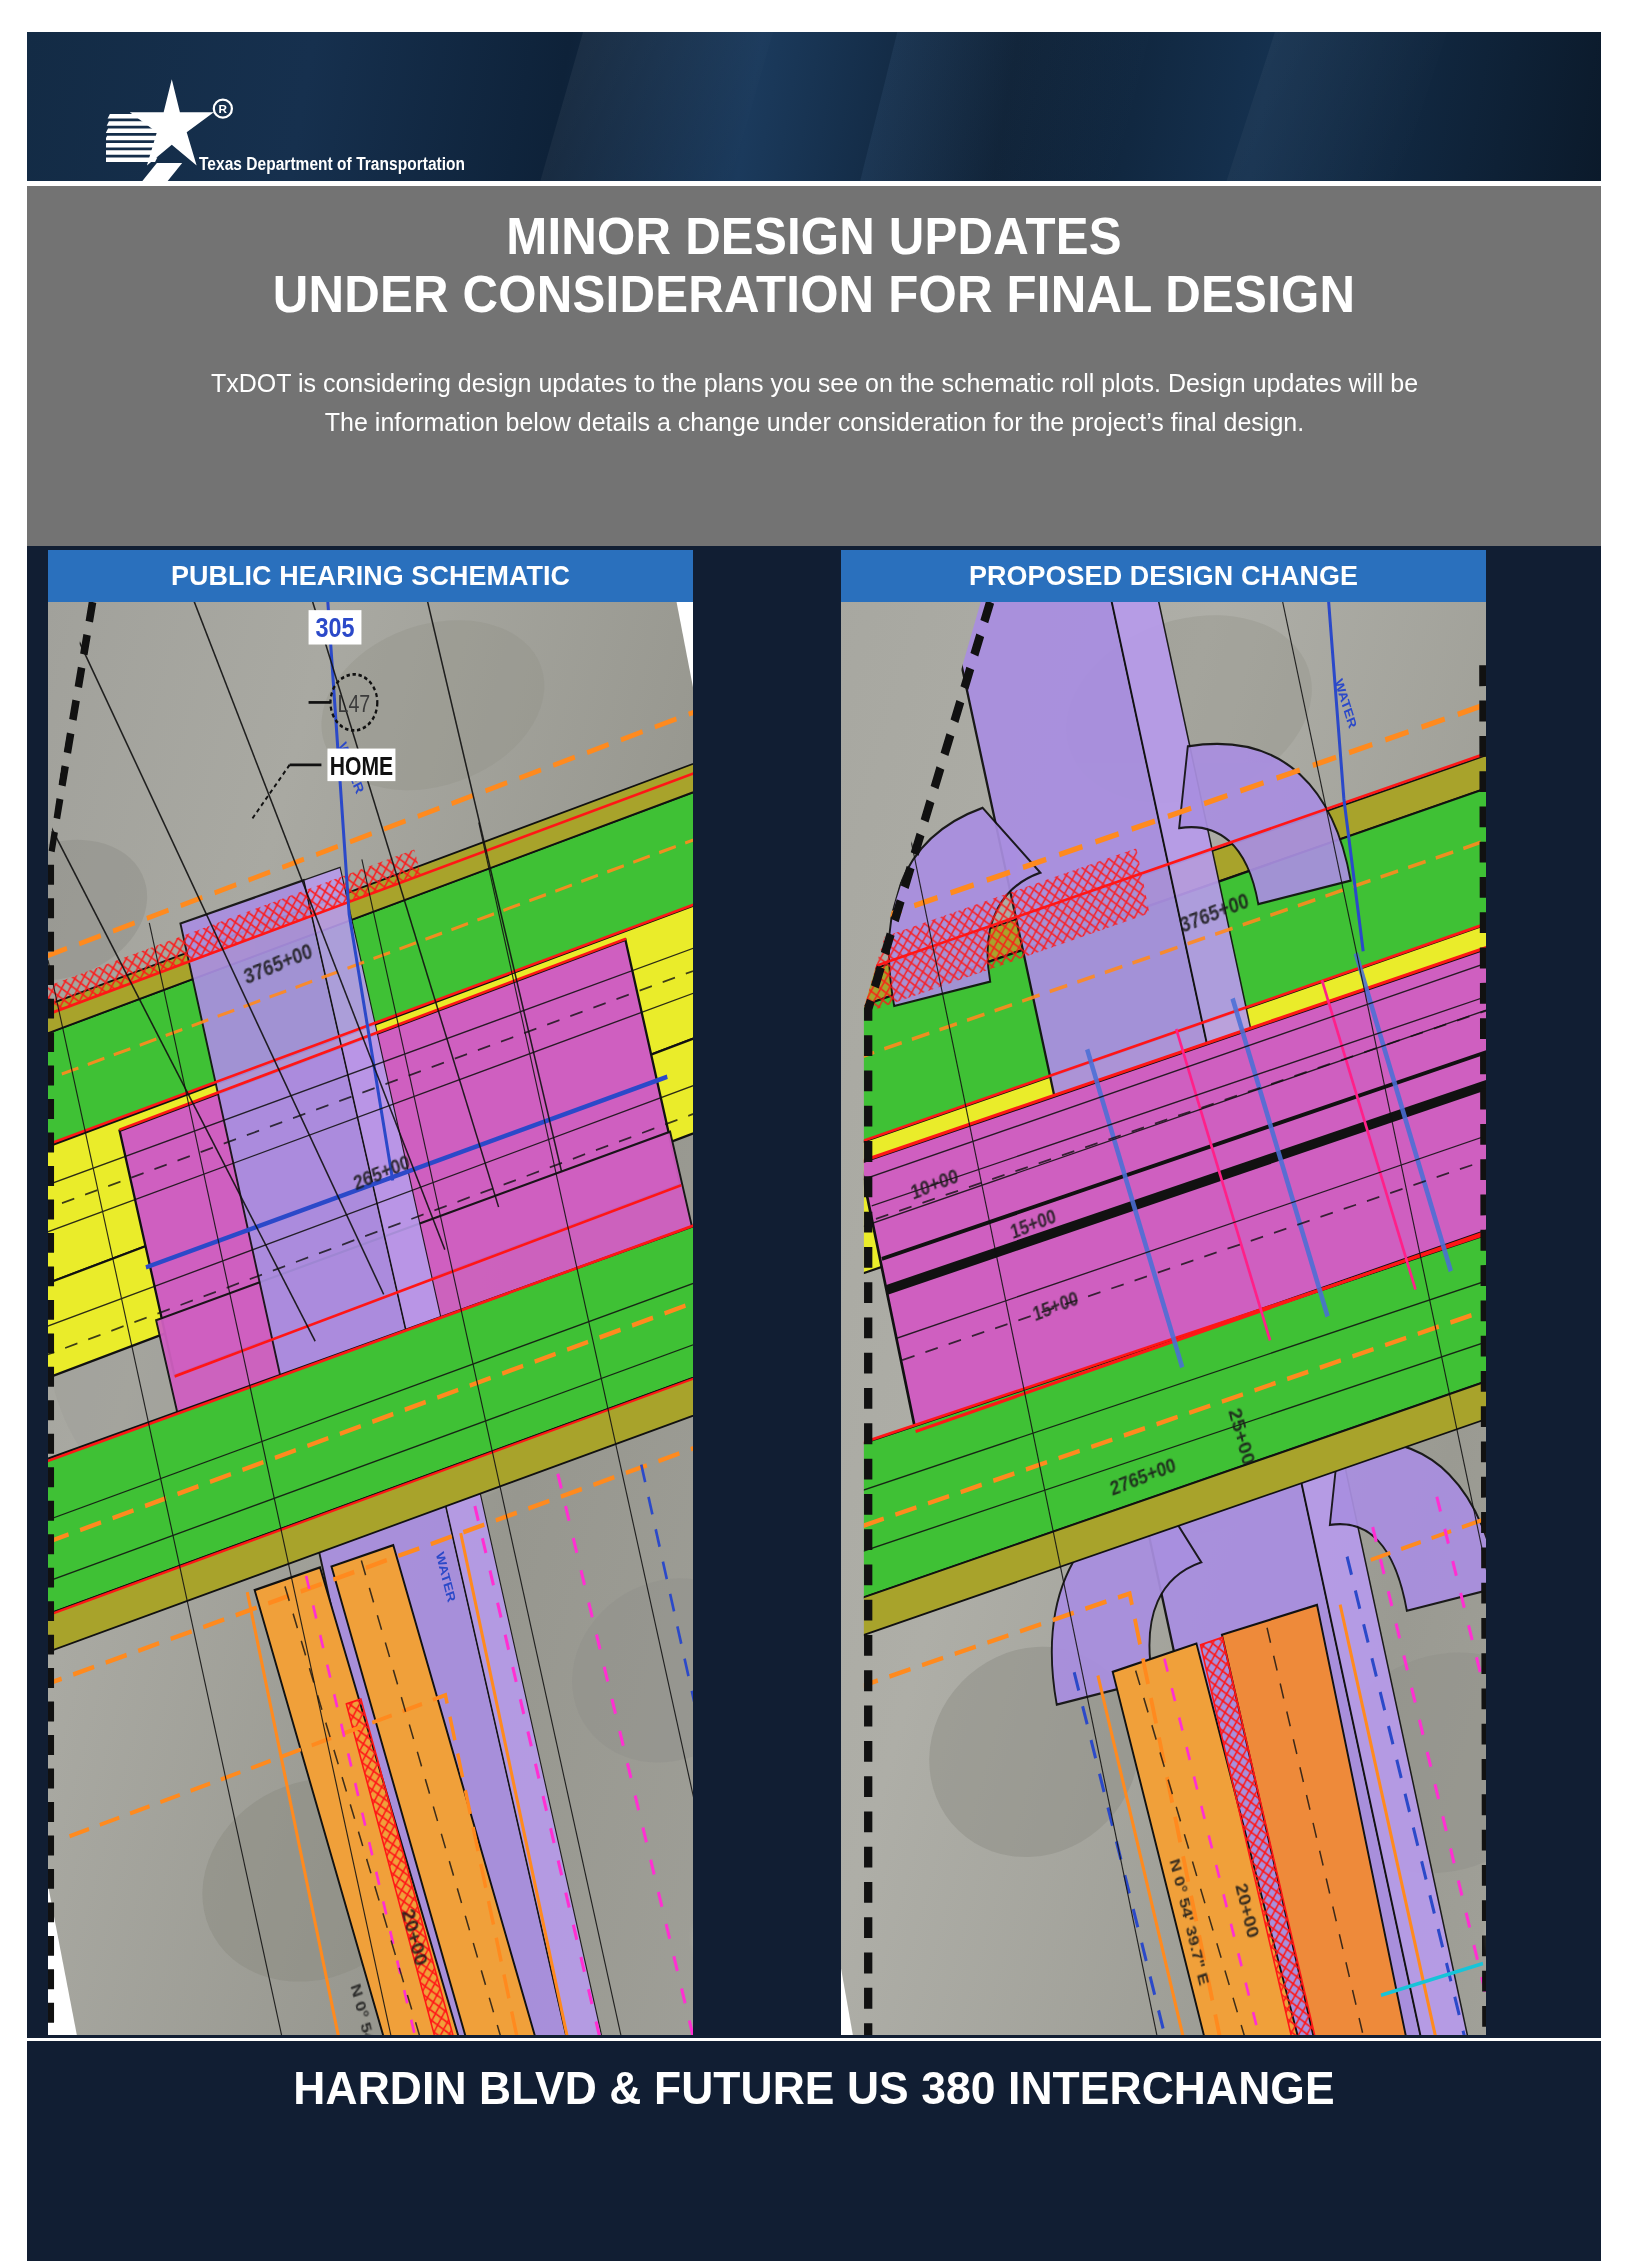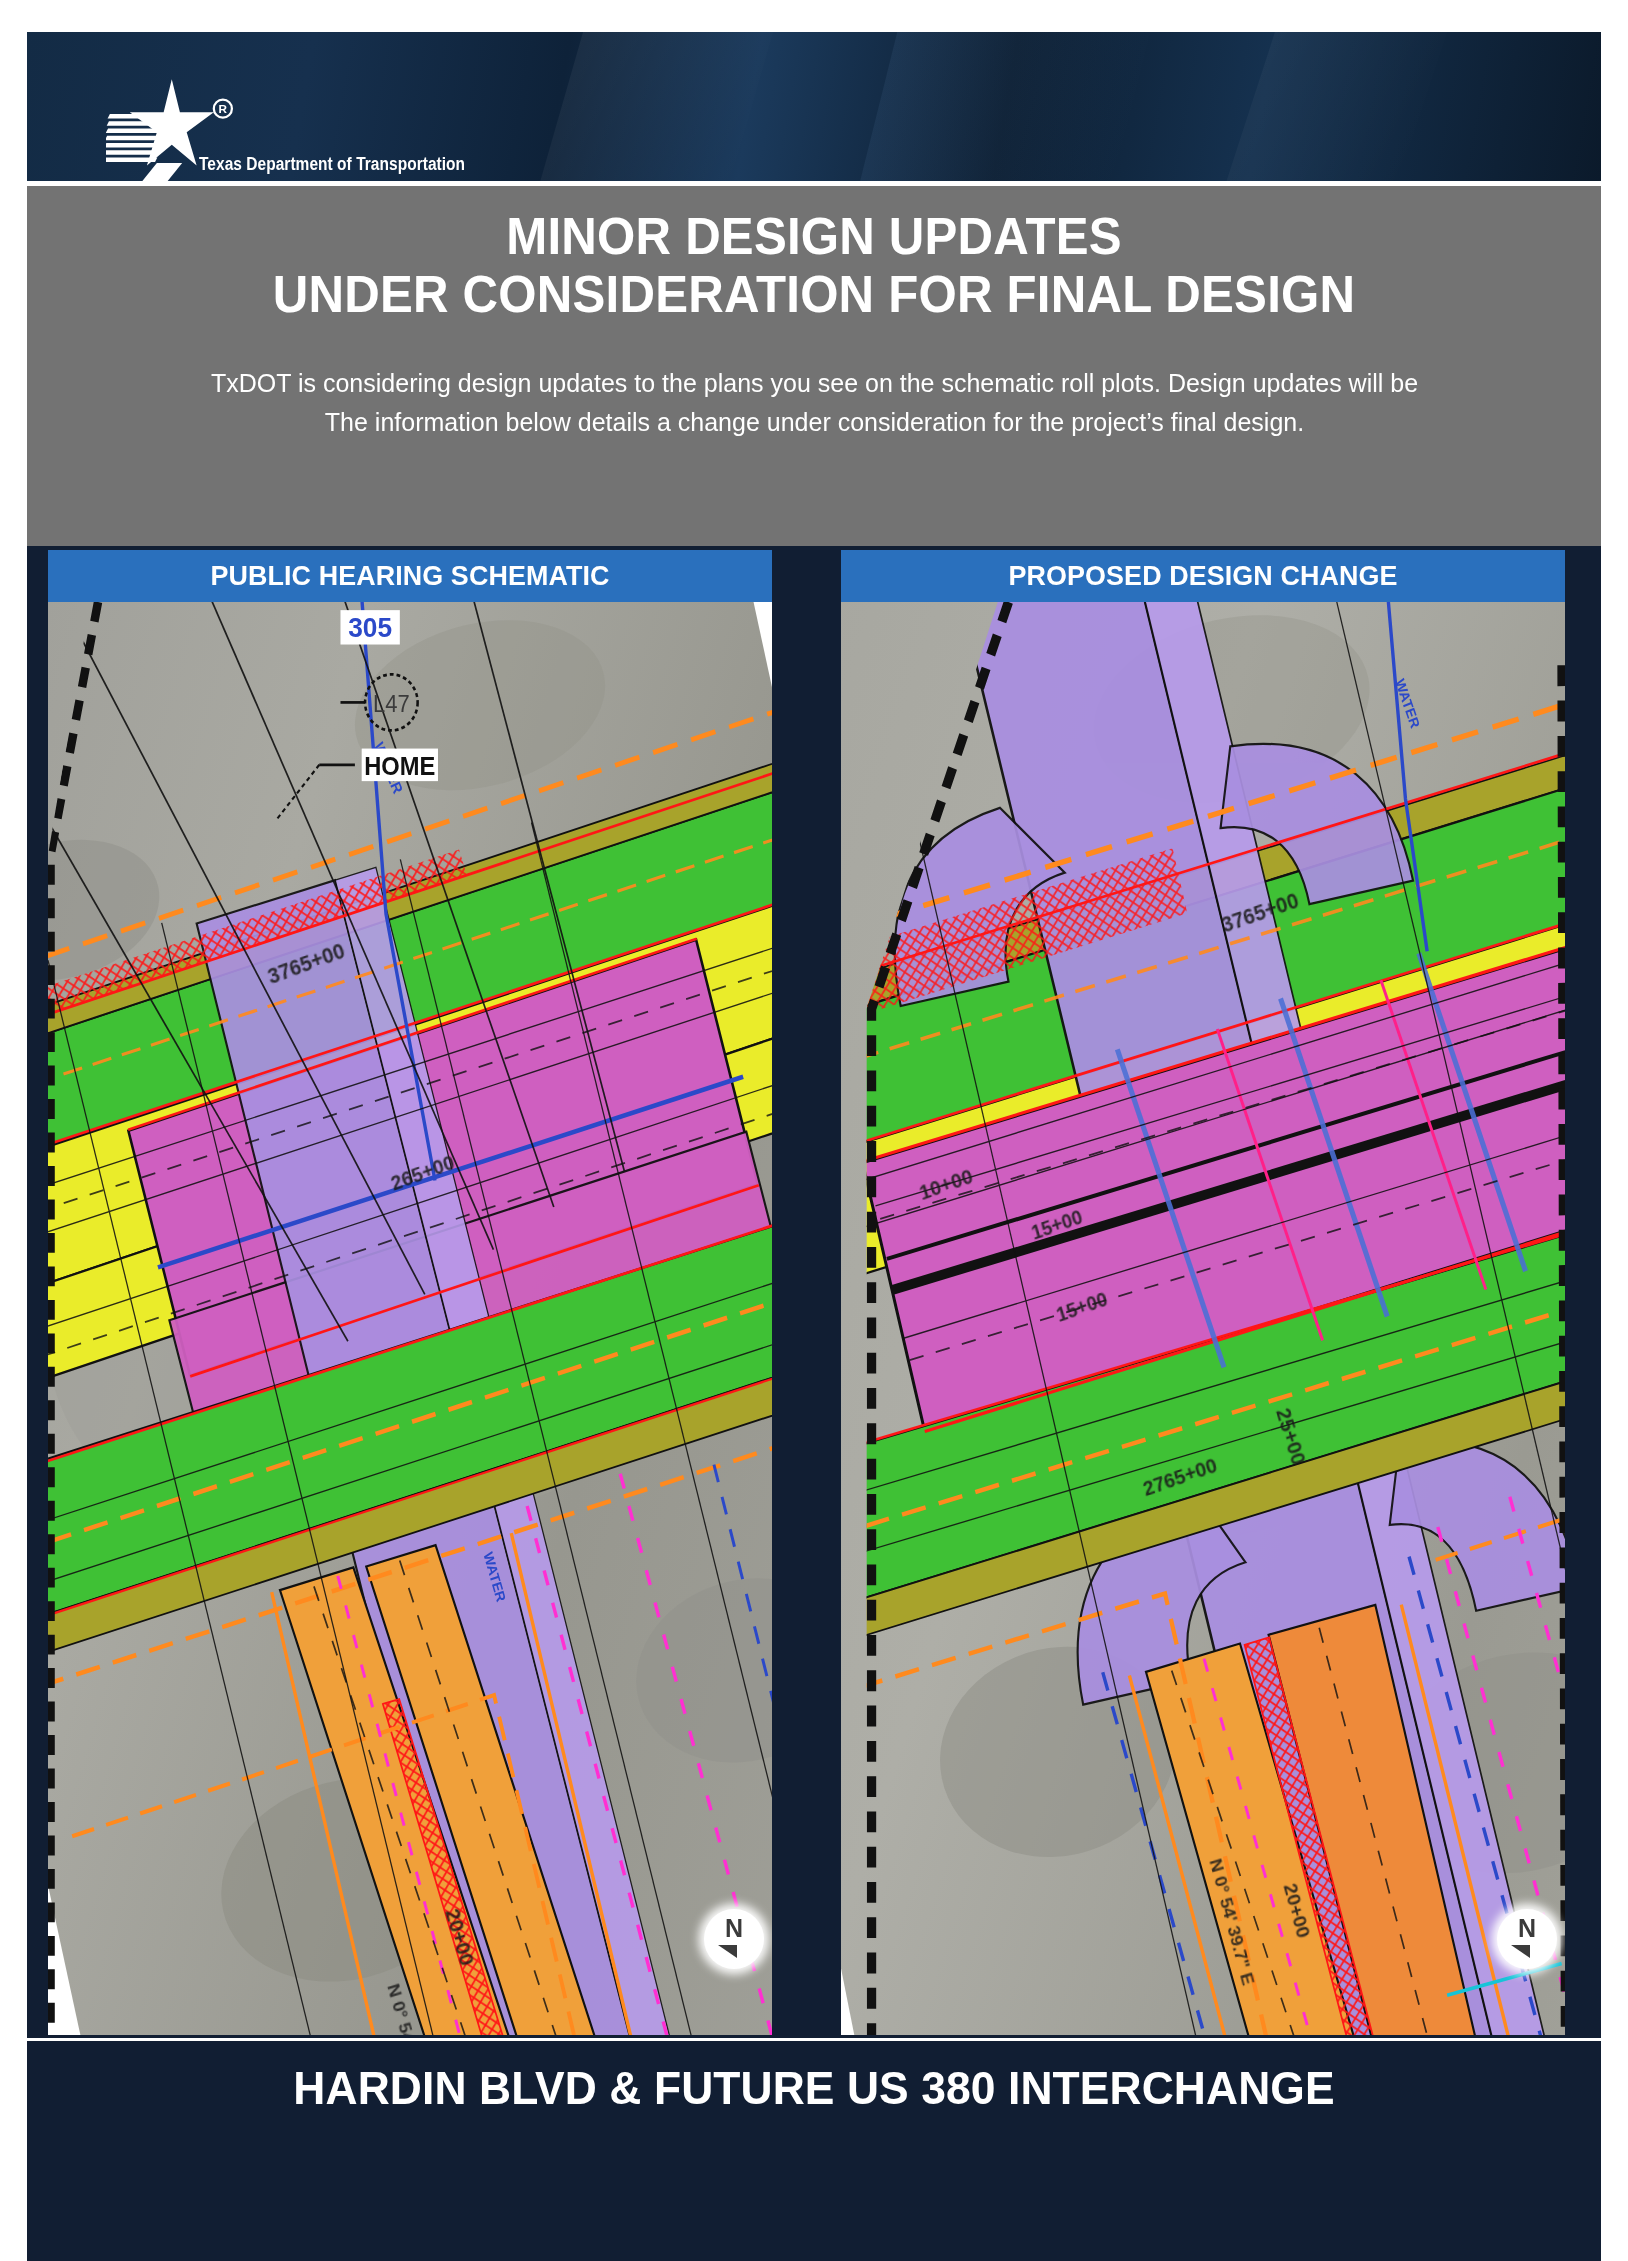--- a/index.html
+++ b/index.html
@@ -31,21 +31,21 @@
   .h1{position:absolute;left:0;top:22px;width:1574px;text-align:center;color:#ffffff;
     font-weight:bold;font-size:51px;line-height:58px;letter-spacing:0.2px;
     transform:scaleX(.965);transform-origin:center top;}
   .intro{position:absolute;left:57px;top:158px;width:1461px;text-align:center;color:#ffffff;
     font-size:25px;line-height:39px;font-weight:400;margin-top:20px;}
   .intro span{display:block;}
 
   
   .panelwrap{position:absolute;left:27px;top:546px;width:1574px;height:1492px;background:#111e33;}
 
-  .panel{position:absolute;top:3.6px;width:724px;height:1485px;background:#ffffff;}
+  .panel{position:absolute;top:3.6px;width:645px;height:1485px;background:#ffffff;}
   .panel.left{left:21px;}
   .panel.right{left:814px;}
 
   .panelhead{position:absolute;left:0;top:0;width:100%;height:52px;background:#2a70bd;}
   .panelhead .ptitle{position:absolute;left:0;top:0;width:100%;height:52px;line-height:52px;
     text-align:center;color:#ffffff;font-weight:bold;font-size:28px;letter-spacing:0.1px;
     transform:scaleX(.96);transform-origin:center center;}
 
   .mapbox{position:absolute;left:0;top:52px;width:100%;height:1433px;background:#ffffff;overflow:hidden;}
   .mapbox svg{position:absolute;left:0;top:0;width:100%;height:100%;display:block;}

